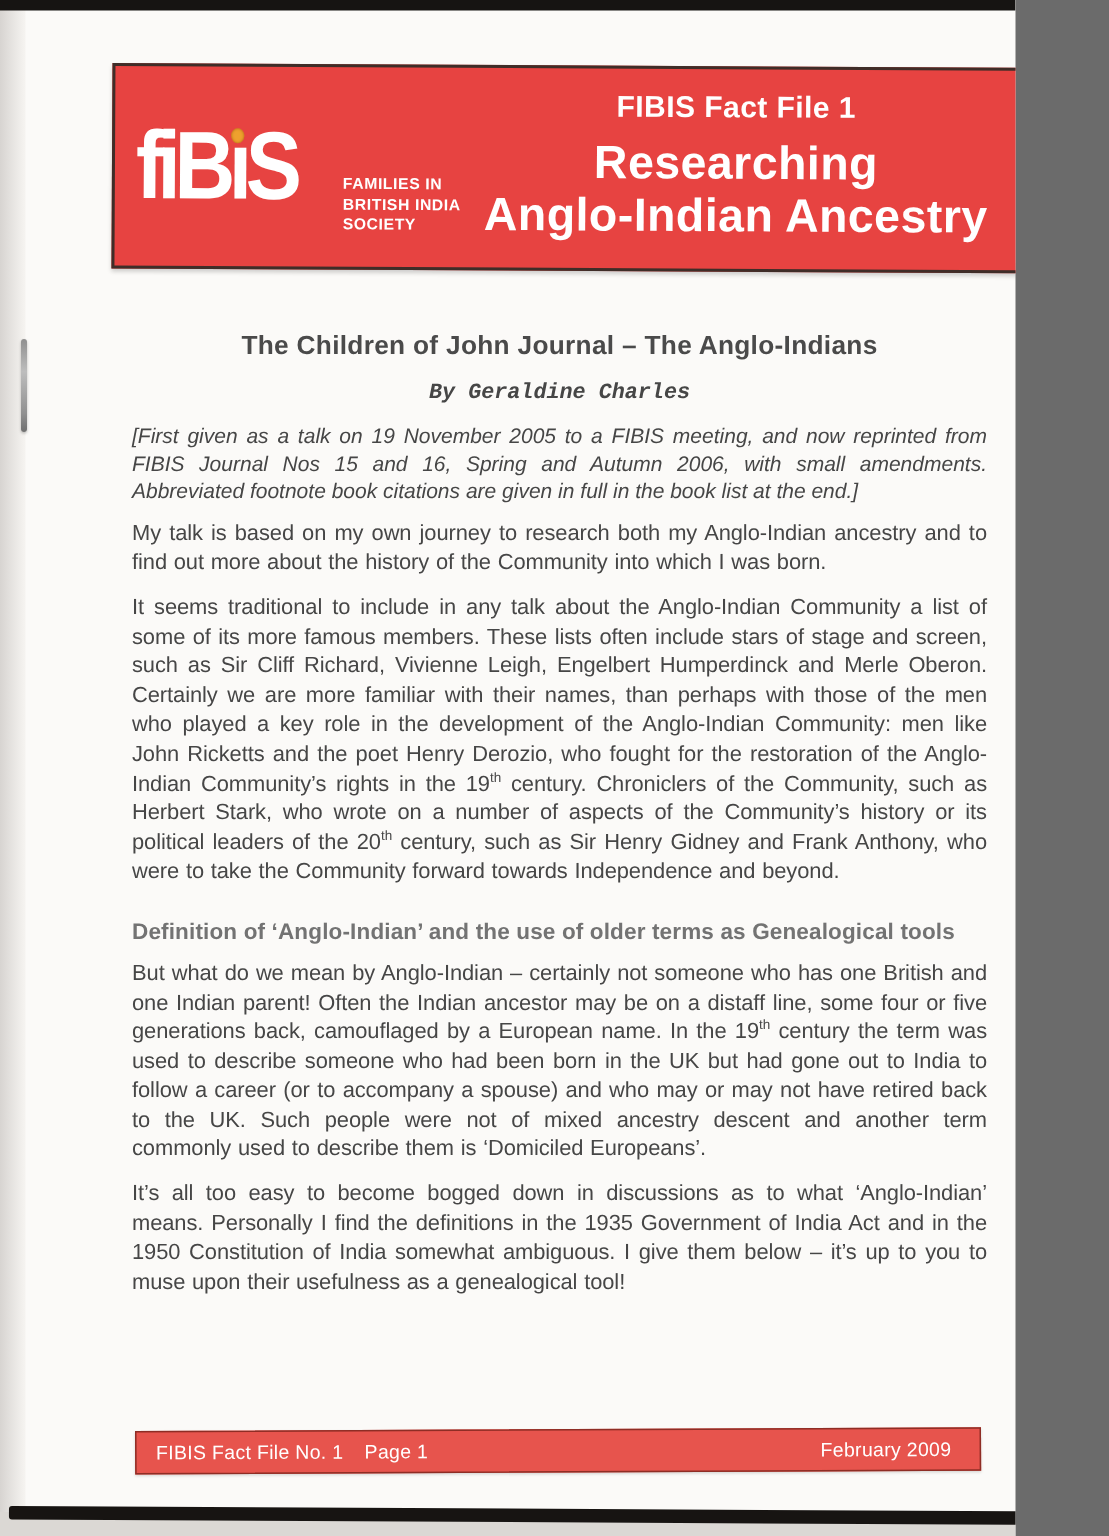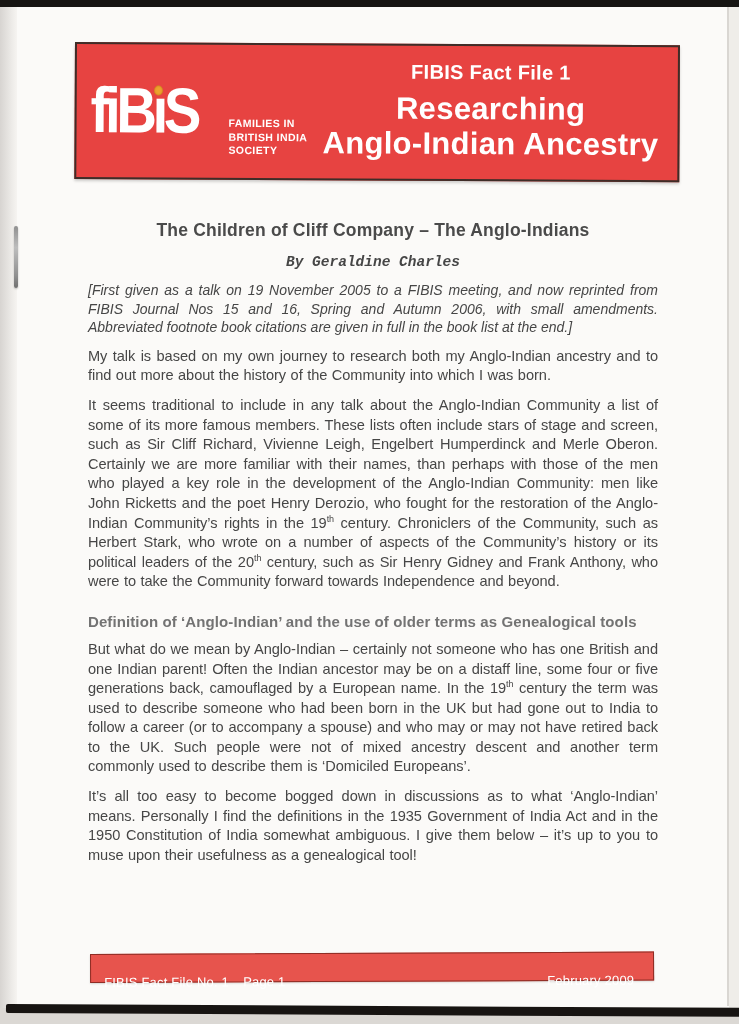--- a/index.html
+++ b/index.html
@@ -1,17 +1,17 @@
 <!DOCTYPE html>
 <html><head>
 <meta charset="utf-8">
 <style>
   html,body{margin:0;padding:0;background:#6b6b6b;}
   .screenshot{
-    position:relative;width:739px;height:1024px;overflow:hidden;
+    position:relative;width:677px;height:1024px;overflow:hidden;
     background:#fbfaf8;
     font-family:"Liberation Sans","DejaVu Sans",sans-serif;
   }
   
   .edge-left{position:absolute;left:0;top:0;bottom:0;width:17px;
     background:linear-gradient(90deg,#d7d4d1,#edebe8 70%,#f6f4f1);}
   .edge-top{position:absolute;left:0;top:0;right:0;height:7px;background:#161412;}
   .edge-right-line{position:absolute;left:727px;top:7px;bottom:18px;width:2px;background:#d9d6d2;}
   .edge-right-fill{position:absolute;left:729px;right:0;top:7px;bottom:14px;background:#efede9;}
   .below-strip{position:absolute;left:0;right:0;top:1008px;bottom:0;background:#dbd8d4;}
@@ -44,21 +44,21 @@
   .note{margin:11px 0 0;font-style:italic;font-size:14px;line-height:18.6px;text-align:justify;}
   .content p.body{margin:10px 0 0;font-size:14.6px;line-height:19.6px;text-align:justify;
     word-spacing:.5px;letter-spacing:-.05px;}
   .content h2{margin:21px 0 0;font-size:15px;color:#737373;letter-spacing:.1px;}
   .content sup{font-size:9px;line-height:0;}
   
   .footer-bar{position:absolute;left:90px;top:954px;width:564px;height:29px;
     background:#e7544d;border:1px solid #8e2d25;box-sizing:border-box;color:#fff;
     font-size:13px;transform:rotate(-0.25deg);transform-origin:left top;
     box-shadow:0 1px 2px rgba(0,0,0,.15);}
-  .footer-bar span{position:absolute;top:14px;line-height:27px;white-space:nowrap;letter-spacing:.2px;}
+  .footer-bar span{position:absolute;top:0;line-height:27px;white-space:nowrap;letter-spacing:.2px;}
   .f1{left:13px;} .f2{left:152px;} .f3{left:237px;} .f4{left:456px;}
 </style>
 </head>
 <body>
 
 <div class="screenshot">
 
   <div class="edge-left"></div>
   <div class="edge-right-fill"></div>
   <div class="edge-right-line"></div>
@@ -75,21 +75,21 @@
       <div>SOCIETY</div>
     </div>
     <div class="banner-right">
       <div class="fact-file">FIBIS Fact File 1</div>
       <div class="banner-title1">Researching</div>
       <div class="banner-title2">Anglo-Indian Ancestry</div>
     </div>
   </div>
 
   <div class="content" style="color: rgb(70, 70, 70);">
-    <h1>The Children of Cliff Company – The Anglo-Indians</h1>
+    <h1>The Children of John Journal – The Anglo-Indians</h1>
     <div class="byline">By Geraldine Charles</div>
     <p class="note">[First given as a talk on 19 November 2005 to a FIBIS meeting, and now reprinted from FIBIS Journal Nos 15 and 16, Spring and Autumn 2006, with small amendments.  Abbreviated footnote book citations are given in full in the book list at the end.]</p>
     <p class="body">My talk is based on my own journey to research both my Anglo-Indian ancestry and to find out more about the history of the Community into which I was born.</p>
     <p class="body"><span>It seems traditional to include in any talk about the Anglo-Indian Community a list of some of its more famous members. These lists often include stars of stage and screen, such as Sir Cliff Richard, Vivienne Leigh, Engelbert Humperdinck and Merle Oberon. Certainly we are more familiar with their names, than perhaps with those of the men who played a key role in the development of the Anglo-Indian Community: men like John Ricketts and the poet Henry Derozio, who fought for the restoration of the Anglo-Indian Community’s rights in the 19</span><sup>th</sup><span> century. Chroniclers of the Community, such as Herbert Stark, who wrote on a number of aspects of the Community’s history or its political leaders of the 20</span><sup>th</sup><span> century, such as Sir Henry Gidney and Frank Anthony, who were to take the Community forward towards Independence and beyond.</span></p>
     <h2>Definition of ‘Anglo-Indian’ and the use of older terms as Genealogical tools</h2>
     <p class="body"><span>But what do we mean by Anglo-Indian – certainly not someone who has one British and one Indian parent! Often the Indian ancestor may be on a distaff line, some four or five generations back, camouflaged by a European name. In the 19</span><sup>th</sup><span> century the term was used to describe someone who had been born in the UK but had gone out to India to follow a career (or to accompany a spouse) and who may or may not have retired back to the UK. Such people were not of mixed ancestry descent and another term commonly used to describe them is ‘Domiciled Europeans’.</span></p>
     <p class="body">It’s all too easy to become bogged down in discussions as to what ‘Anglo-Indian’ means. Personally I find the definitions in the 1935 Government of India Act and in the 1950 Constitution of India somewhat ambiguous. I give them below – it’s up to you to muse upon their usefulness as a genealogical tool!</p>
   </div>
 
   <div class="footer-bar" style="background-color: rgb(231, 84, 77);">

